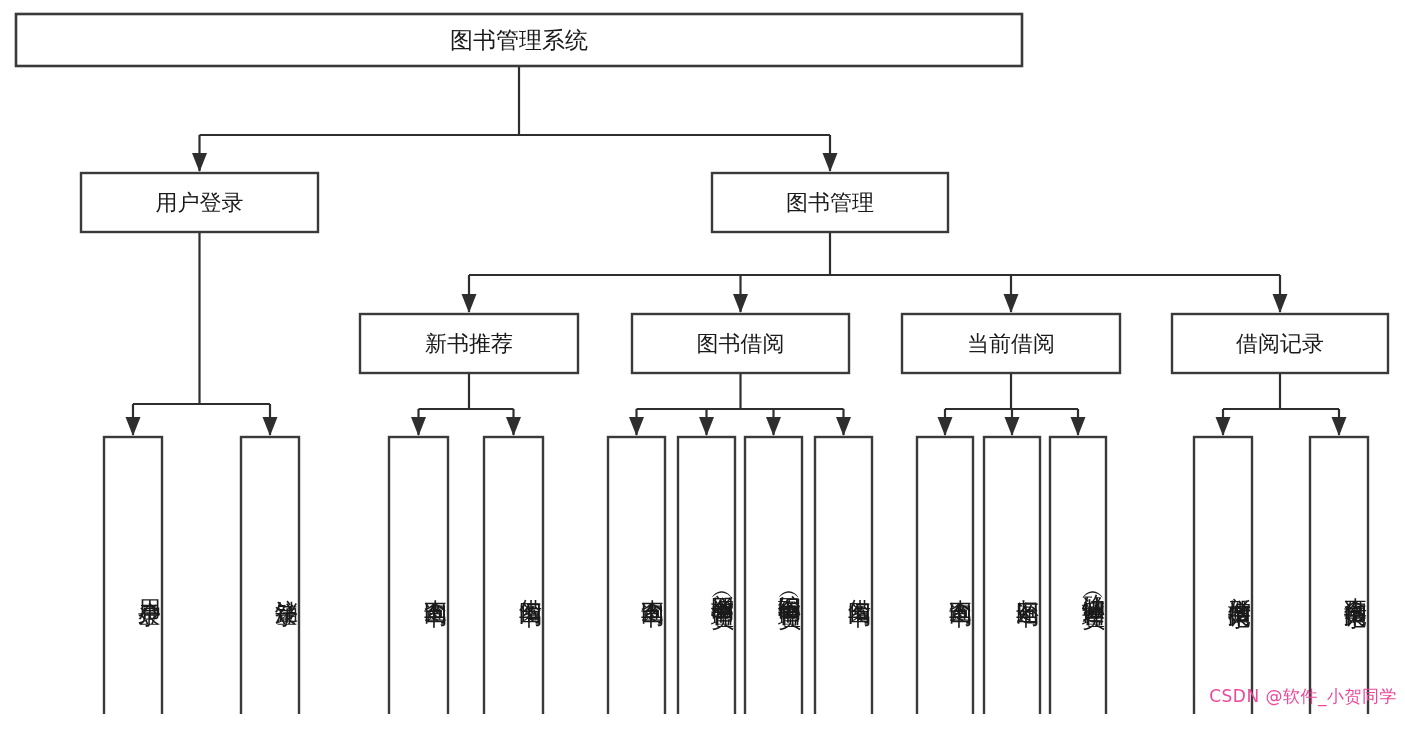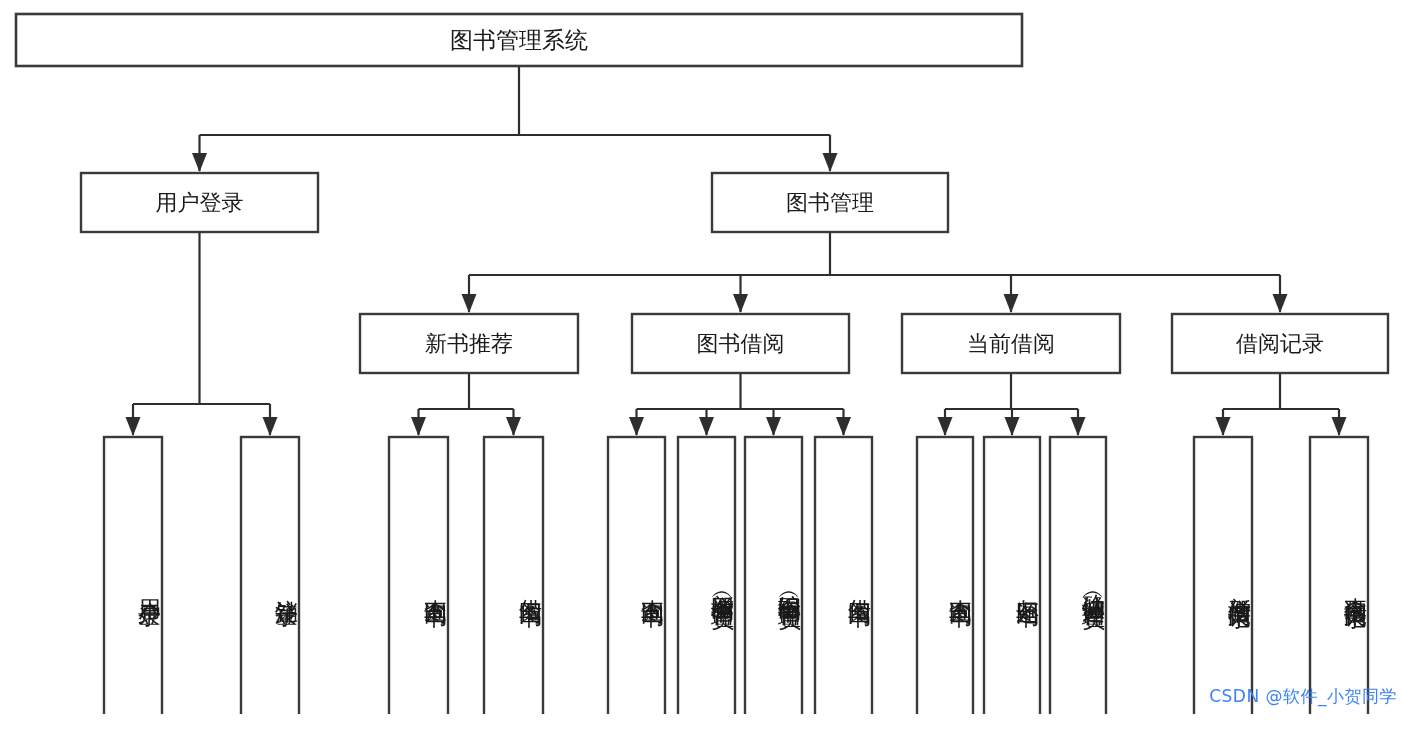--- a/index.html
+++ b/index.html
@@ -72,21 +72,21 @@
     justify-content: center;
     white-space: nowrap;
     pointer-events: none;
   }
   .watermark {
     position: absolute;
     right: 8px;
     bottom: 6px;
     font-family: "DejaVu Sans", "Liberation Sans", sans-serif;
     font-size: 17px;
-    color: #3b82f6;
+    color: #ec4899;
     letter-spacing: 0.5px;
     white-space: nowrap;
   }
 </style>
 </head>
 <body>
 
 <div id="diagram-root">
 
   <svg class="diagram-canvas" viewBox="0 0 1405 747">

